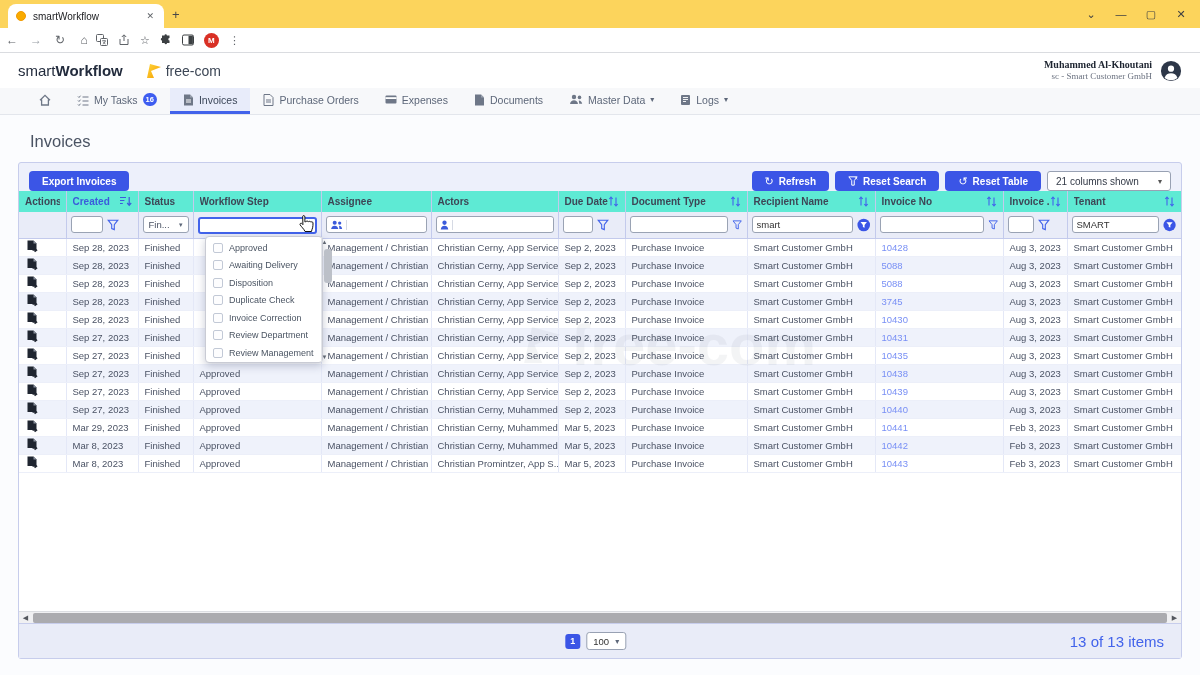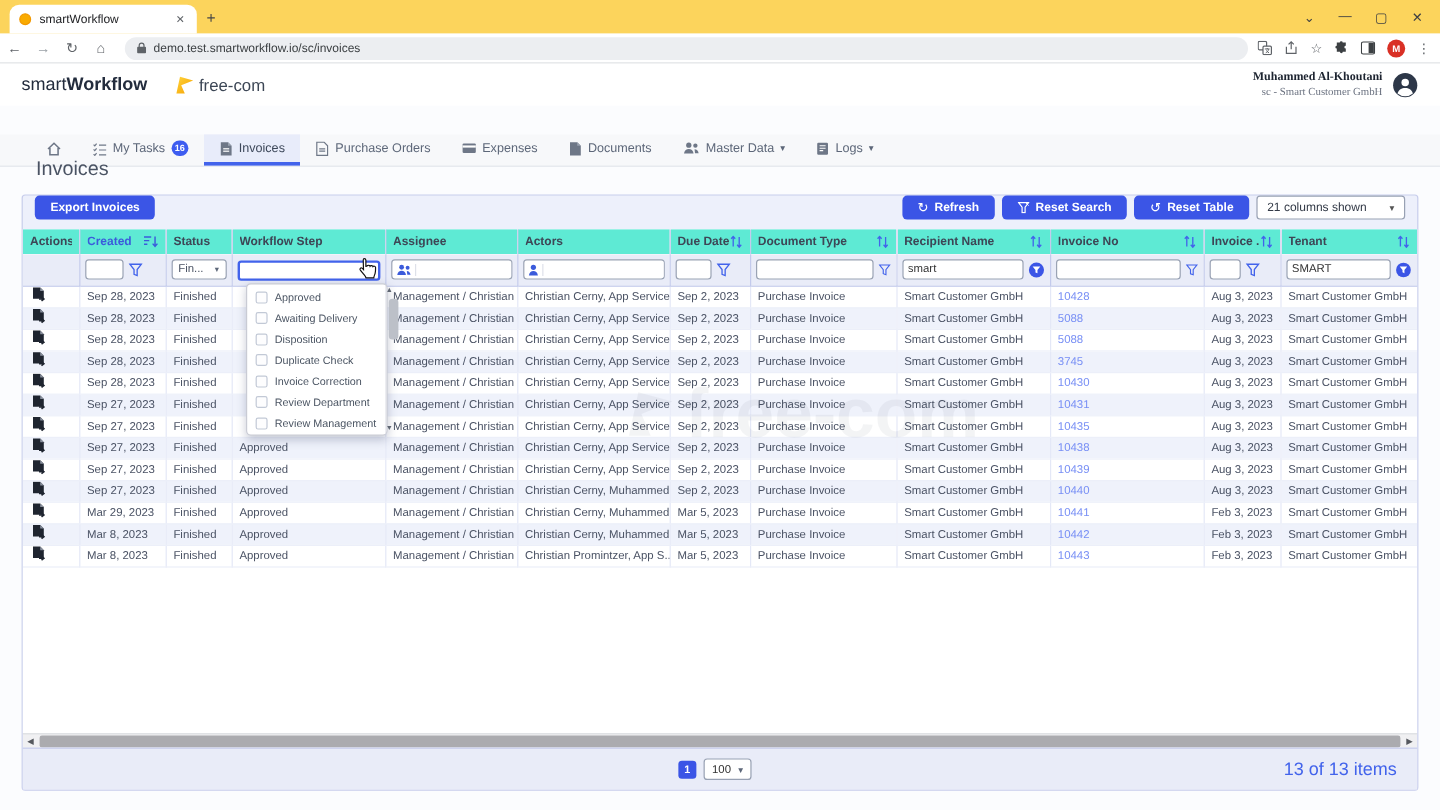--- a/index.html
+++ b/index.html
@@ -29,31 +29,31 @@
   .brand { font-size:15px; color:#232c3d; }
   .brand b { font-weight:bold; }
   .fc-logo { display:flex; align-items:center; margin-left:22px; gap:4px; }
   .fc-text { font-size:14px; color:#3c4655; font-weight:500; }
   .userbox { margin-left:auto; text-align:right; line-height:1.25;font-family:Liberation Serif, serif; }
   .user-name { font-size:10px; font-weight:bold; color:#1d2430; }
   .user-org { font-size:9px; color:#6b7280; }
   .user-avatar { width:22px; height:22px; margin-left:8px; }
 
   
-  .nav { position:absolute; left:0; top:88px; width:1200px; height:27px; background:#f7f8fa; border-bottom:1px solid #e3e6ec; display:flex; align-items:stretch; padding-left:26px;margin-top:24px; }
+  .nav { position:absolute; left:0; top:88px; width:1200px; height:27px; background:#f7f8fa; border-bottom:1px solid #e3e6ec; display:flex; align-items:stretch; padding-left:26px; }
   .nav-item { display:flex; align-items:center; gap:5px; padding:0 13px; font-size:10.5px; color:#5d6779; border-bottom:3px solid transparent; white-space:nowrap; }
   .nav-item svg { flex:0 0 auto; }
   .nav-item.active { background:#e8ecfa; border-bottom-color:#4263eb; color:#3c4759; }
   .badge { background:#3e5df0; color:#fff; font-size:7.5px; min-width:13px; height:13px; border-radius:7px; display:inline-flex; align-items:center; justify-content:center; padding:0 3px; font-weight:bold; }
   .caret { font-size:8px; color:#5d6779; }
 
   
   .page-title { position:absolute; left:30px; top:132px; font-size:16.5px; color:#4a5363; }
   .card { position:absolute; left:18px; top:162px; width:1164px; height:497px; background:#edf0fb; border:1px solid #c7cdec; border-radius:3px; }
-  .card-toolbar { position:absolute; left:0; top:0; width:100%; height:28px; display:flex; align-items:flex-start; padding:0 10px; gap:6px; }
+  .card-toolbar { position:absolute; left:0; top:0; width:100%; height:28px; display:flex; align-items:flex-end; padding:0 10px; gap:6px; }
   .btn { background:#3b55e6; color:#fff; border:none; border-radius:4px; font-size:10px; font-weight:bold; height:20px; padding:0 13px; display:inline-flex; align-items:center; gap:5px; font-family:"Liberation Sans",sans-serif; }
   .btn .bicon { font-size:11px; font-weight:normal; }
   .spacer { flex:1; }
   .colsel { background:#fff; border:1px solid #98a1b3; border-radius:3px; height:20px; width:124px; display:flex; align-items:center; padding:0 8px; font-size:10px; color:#333a47; }
   .colsel .caret { margin-left:auto; color:#555; }
 
   
   .tablewrap { position:absolute; left:0; top:28px; right:0; bottom:47px; background:#fff; overflow:hidden; }
   table { border-collapse:collapse; table-layout:fixed; width:1162px; }
   th, td { overflow:hidden; white-space:nowrap; text-overflow:clip; }
@@ -123,26 +123,20 @@
       <span>▢</span>
       <span>✕</span>
     </div>
   </div>
 
   <div class="toolbar">
     <span class="navbtn">←</span>
     <span class="navbtn dim">→</span>
     <span class="navbtn">↻</span>
     <span class="navbtn">⌂</span>
-    <div class="omnibox">
-      <svg width="8" height="10" viewBox="0 0 8 10">
-          <path d="M1.5 4V3a2.5 2.5 0 0 1 5 0v1H7c.4 0 .7.3.7.7v4c0 .4-.3.7-.7.7H1c-.4 0-.7-.3-.7-.7v-4c0-.4.3-.7.7-.7h.5zm1 0h3V3a1.5 1.5 0 0 0-3 0v1z" fill="#5f6368"></path>
-        </svg>
-      <span class="omni-url">demo.test.smartworkflow.io/sc/invoices</span>
-    </div>
     <div class="tb-icons">
       <svg width="12" height="12" viewBox="0 0 12 12">
           <rect x="0.5" y="0.5" width="7" height="7" rx="1" fill="none" stroke="#5f6368"></rect>
           <rect x="4.5" y="4.5" width="7" height="7" rx="1" fill="#fff" stroke="#5f6368"></rect>
           <path d="M6 6.8h4M8 6v1M6.8 10c1.2-.5 2.2-1.5 2.4-3M9.5 10C8.6 9.6 7.8 9 7.4 8" stroke="#5f6368" fill="none" stroke-width=".8"></path>
         </svg>
       <svg width="12" height="12" viewBox="0 0 12 12">
           <path d="M2 5v5.5h8V5" fill="none" stroke="#5f6368"></path>
           <path d="M6 7V1M3.8 3L6 .8 8.2 3" fill="none" stroke="#5f6368"></path>
         </svg>

